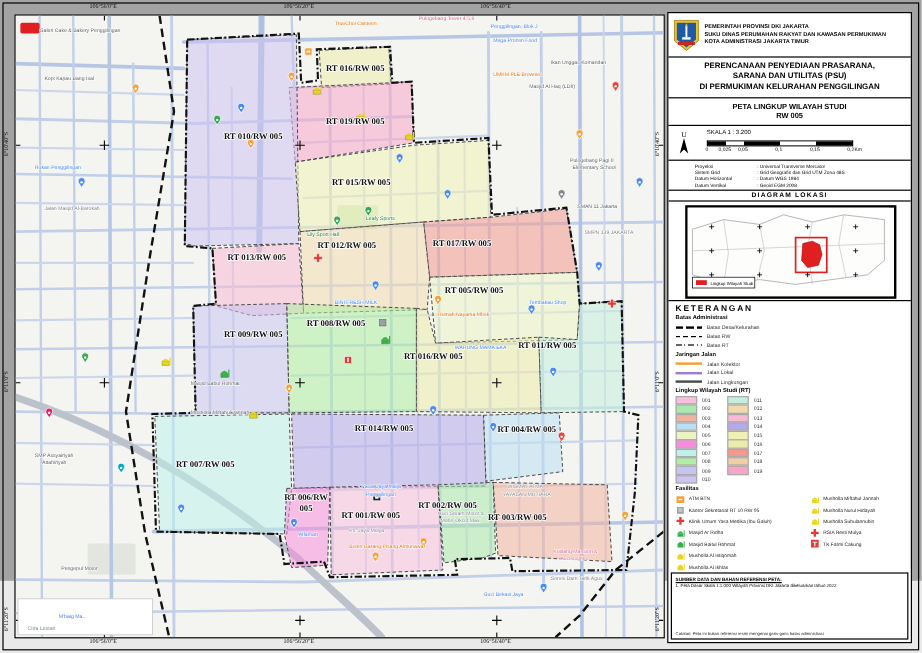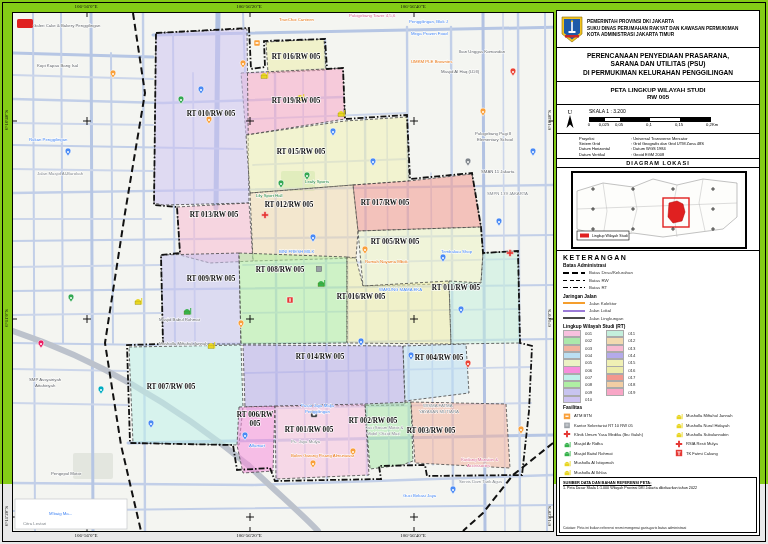--- a/index.html
+++ b/index.html
@@ -1,17 +1,17 @@
 <!DOCTYPE html>
 <html><head>
 <meta charset="utf-8">
 <style>
   html,body{margin:0;padding:0;width:768px;height:544px;overflow:hidden;background:#e9e9e9;
     font-family:"Liberation Sans",sans-serif;-webkit-font-smoothing:antialiased;}
-  #sheet{position:absolute;left:0;top:0;width:768px;height:484px;background:#84cc16;}
+  #sheet{position:absolute;left:0;top:0;width:768px;height:484px;background:#a3a3a3;}
   #sheet-border{position:absolute;left:2px;top:2px;width:762px;height:538px;border:1px solid #000;}
   
   #map-frame{position:absolute;left:12px;top:12px;width:540px;height:518px;border:1px solid #000;background:#f2f4f0;overflow:hidden;}
   #map-svg{position:absolute;left:0;top:0;}
   .grid-label{position:absolute;font-family:"Liberation Serif",serif;font-size:5px;color:#111;transform:translateX(-50%);white-space:nowrap;}
   .grid-label.side{transform:translate(-50%,-50%) rotate(-90deg);}
   
   #panel{position:absolute;left:556px;top:10px;width:202px;height:524px;border:1px solid #000;background:#fff;display:flex;flex-direction:column;}
   .sec{border-bottom:1px solid #000;position:relative;box-sizing:border-box;overflow:hidden;}
   #sec-header{height:37px;display:flex;align-items:center;gap:4px;padding:2px 4px;}

